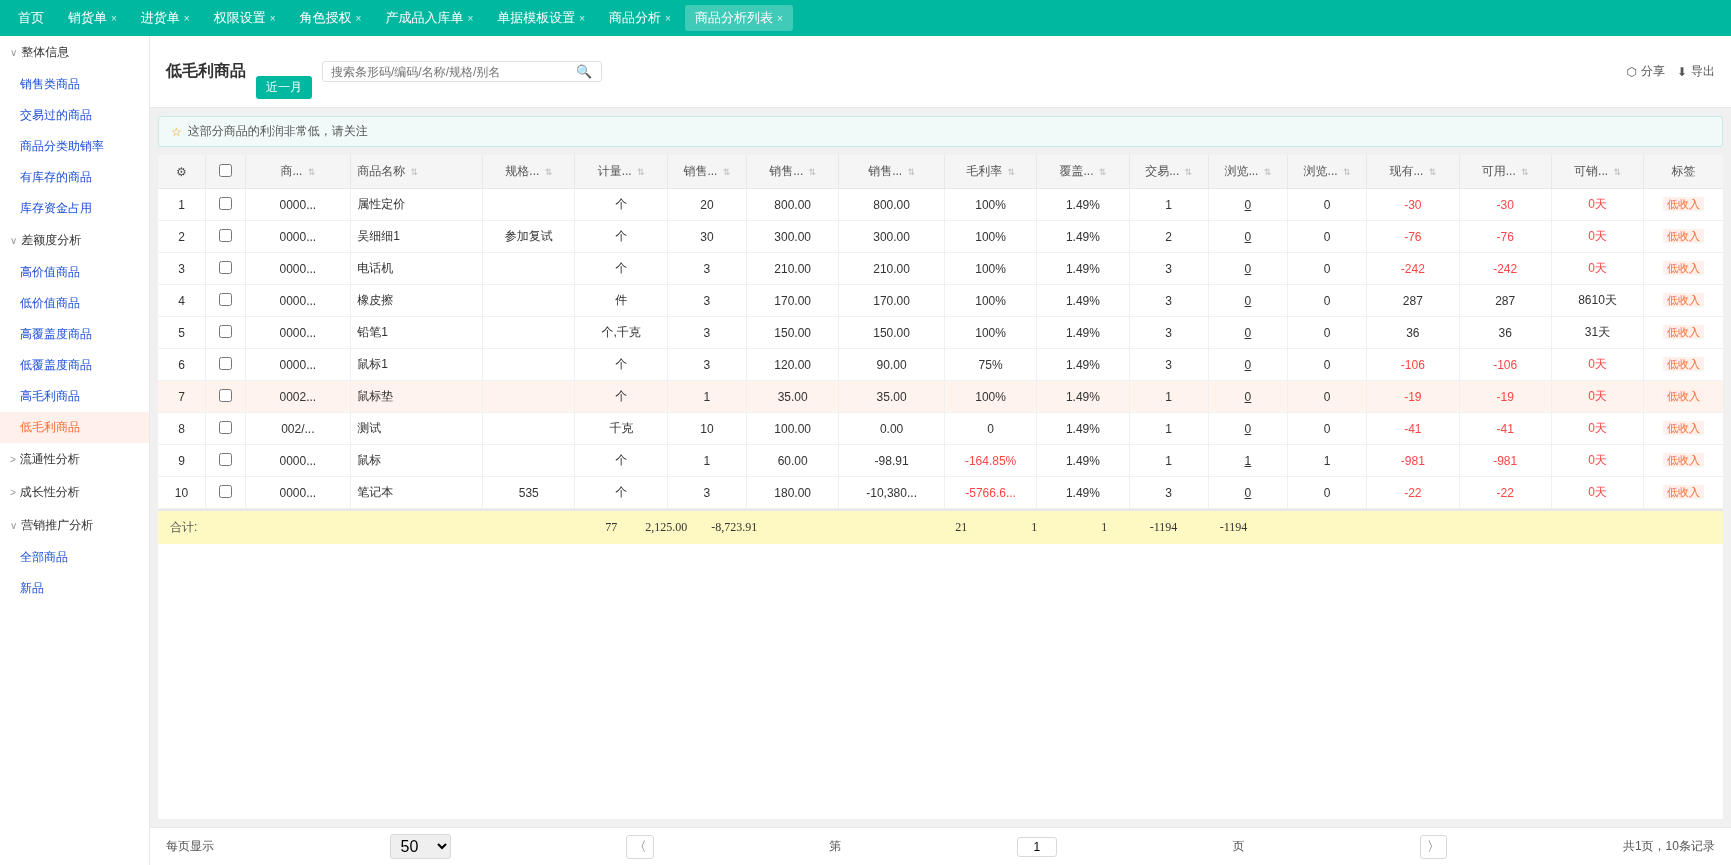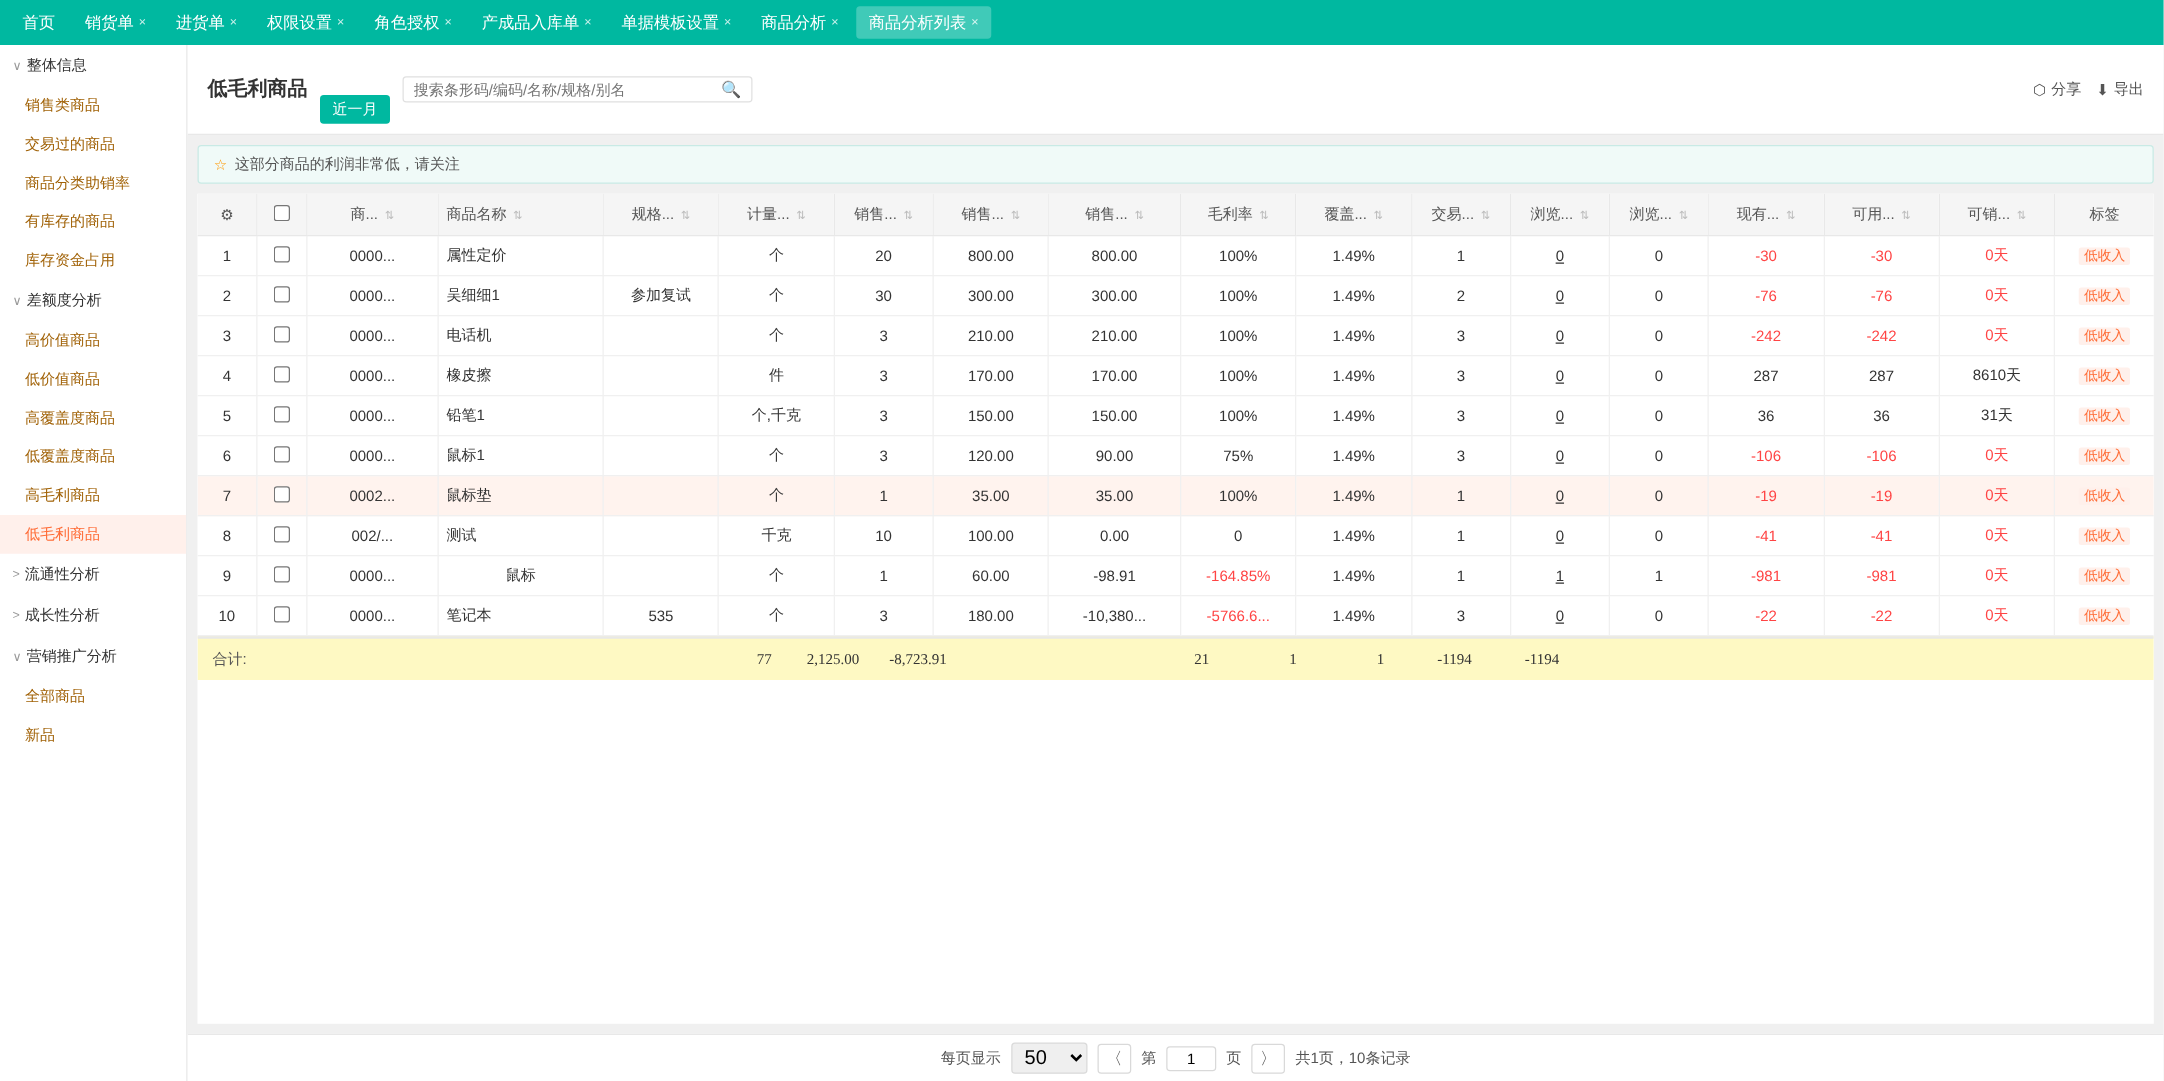--- a/index.html
+++ b/index.html
@@ -48,21 +48,21 @@
       padding: 8px 10px;
       font-size: 12px;
       color: #333;
       cursor: pointer;
       gap: 4px;
     }
     .sidebar-group-title .arrow { font-size: 10px; color: #999; }
     .sidebar-item {
       padding: 7px 14px 7px 20px;
       font-size: 12px;
-      color: #a16207;
+      color: #1d4ed8;
       cursor: pointer;
       white-space: nowrap;
     }
     .sidebar-item.active { background: #fff0eb; color: #ff6b35; }
     
     
     .content {
       flex: 1;
       display: flex;
       flex-direction: column;
@@ -230,21 +230,21 @@
     .footer-label { color: #555; margin-right: 20px; }
     .footer-cell { min-width: 70px; text-align: right; display: inline-block; font-family: Liberation Serif, serif; }
     
     
     .pagination-bar {
       background: #fff;
       border-top: 1px solid #e8e8e8;
       padding: 6px 16px;
       display: flex;
       align-items: center;
-      justify-content: center;
+      justify-content: space-between;
       gap: 8px;
       font-size: 12px;
       color: #555;
     }
     .page-size-select {
       border: 1px solid #d9d9d9;
       border-radius: 3px;
       padding: 2px 6px;
       font-size: 16px;
     }
@@ -530,21 +530,21 @@
     <td>0</td>
     <td class="text-red">-41</td>
     <td class="text-red">-41</td>
     <td class="text-red">0天</td>
     <td><span class="tag-low">低收入</span></td>
   </tr>
             <tr>
     <td>9</td>
     <td><input type="checkbox" style=""></td>
     <td>0000...</td>
-    <td style="text-align:center;">鼠标</td>
+    <td style="text-align:left;">鼠标</td>
     <td></td>
     <td>个</td>
     <td>1</td>
     <td>60.00</td>
     <td>-98.91</td>
     <td class="text-red">-164.85%</td>
     <td>1.49%</td>
     <td>1</td>
     <td><span class="underline">1</span></td>
     <td>1</td>

